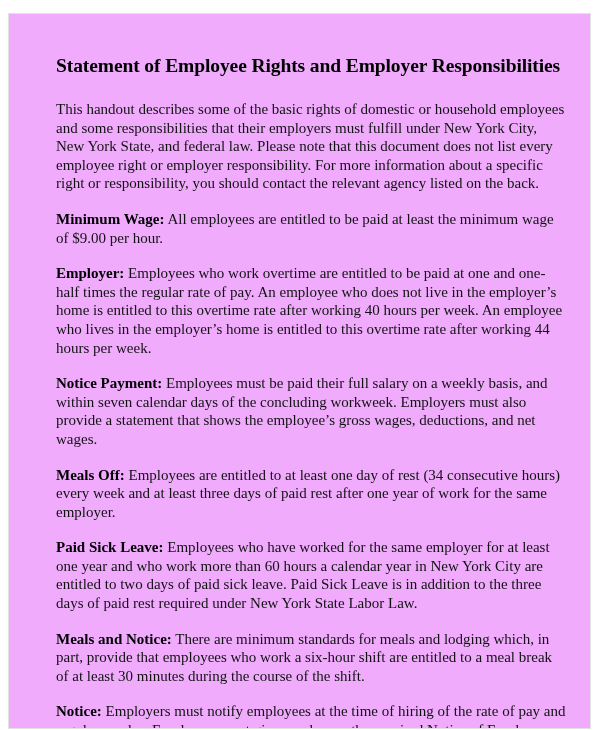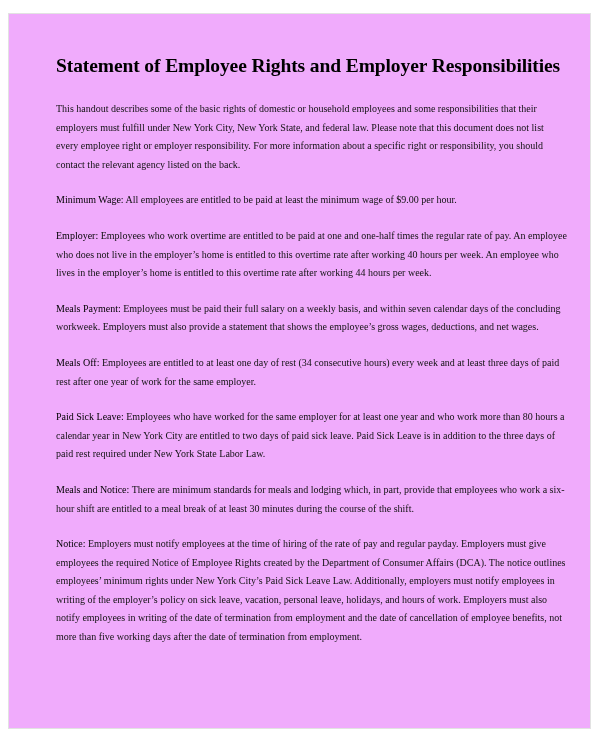--- a/index.html
+++ b/index.html
@@ -51,33 +51,33 @@
   .doc-title {
     font-size: 19.5px;
     font-weight: bold;
     line-height: 24px;
     margin: 0 0 22px 0;
     letter-spacing: -0.1px;
     color: #000000;
   }
 
   .para {
-    font-size: 10px;
+    font-size: 15px;
     line-height: 18.6px;
     margin: 0 0 17px 0;
     text-align: left;
     color: #121212;
   }
 
   .para:last-child {
     margin-bottom: 0;
   }
 
   .lead {
-    font-weight: normal;
+    font-weight: bold;
     color: #000000;
     text-align: center;
   }
 </style>
 </head>
 <body>
 
 <div class="page-frame">
 
   <div class="clipped-header"></div>
@@ -90,29 +90,29 @@
 
     <p class="para">
       <span class="lead">Minimum Wage:</span><span> All employees are entitled to be paid at least the minimum wage of $9.00 per hour.</span>
     </p>
 
     <p class="para">
       <span class="lead">Employer:</span><span> Employees who work overtime are entitled to be paid at one and one-half times the regular rate of pay. An employee who does not live in the employer’s home is entitled to this overtime rate after working 40 hours per week. An employee who lives in the employer’s home is entitled to this overtime rate after working 44 hours per week.</span>
     </p>
 
     <p class="para">
-      <span class="lead">Meals Payment:</span><span> Employees must be paid their full salary on a weekly basis, and within seven calendar days of the concluding workweek. Employers must also provide a statement that shows the employee’s gross wages, deductions, and net wages.</span>
+      <span class="lead">Notice Payment:</span><span> Employees must be paid their full salary on a weekly basis, and within seven calendar days of the concluding workweek. Employers must also provide a statement that shows the employee’s gross wages, deductions, and net wages.</span>
     </p>
 
     <p class="para">
       <span class="lead">Meals Off:</span><span> Employees are entitled to at least one day of rest (34 consecutive hours) every week and at least three days of paid rest after one year of work for the same employer.</span>
     </p>
 
     <p class="para">
-      <span class="lead">Paid Sick Leave:</span><span> Employees who have worked for the same employer for at least one year and who work more than 80 hours a calendar year in New York City are entitled to two days of paid sick leave. Paid Sick Leave is in addition to the three days of paid rest required under New York State Labor Law.</span>
+      <span class="lead">Paid Sick Leave:</span><span> Employees who have worked for the same employer for at least one year and who work more than 60 hours a calendar year in New York City are entitled to two days of paid sick leave. Paid Sick Leave is in addition to the three days of paid rest required under New York State Labor Law.</span>
     </p>
 
     <p class="para">
       <span class="lead">Meals and Notice:</span><span> There are minimum standards for meals and lodging which, in part, provide that employees who work a six-hour shift are entitled to a meal break of at least 30 minutes during the course of the shift.</span>
     </p>
 
     <p class="para">
       <span class="lead">Notice:</span><span> Employers must notify employees at the time of hiring of the rate of pay and regular payday. Employers must give employees the required Notice of Employee Rights created by the Department of Consumer Affairs (DCA). The notice outlines employees’ minimum rights under New York City’s Paid Sick Leave Law. Additionally, employers must notify employees in writing of the employer’s policy on sick leave, vacation, personal leave, holidays, and hours of work. Employers must also notify employees in writing of the date of termination from employment and the date of cancellation of employee benefits, not more than five working days after the date of termination from employment.</span>
     </p>
 

